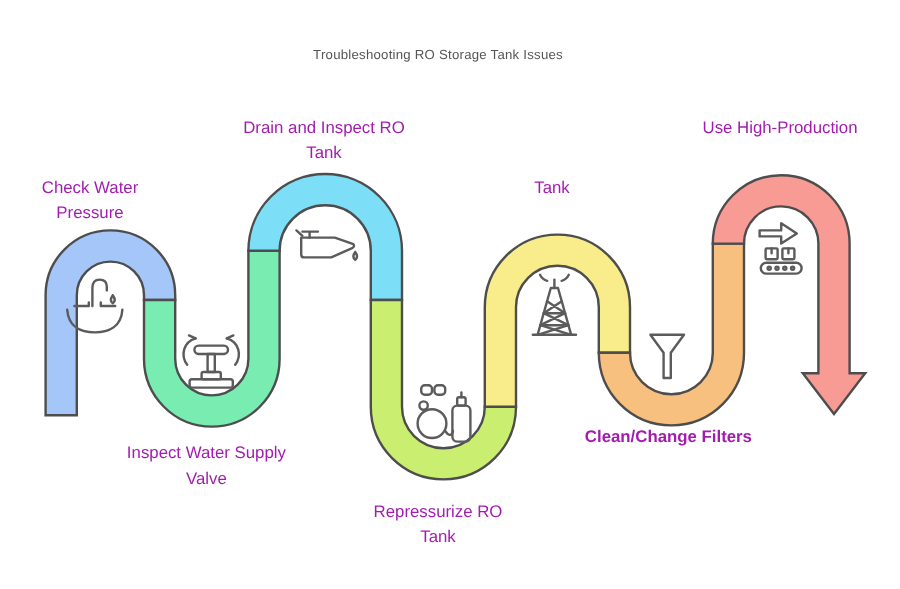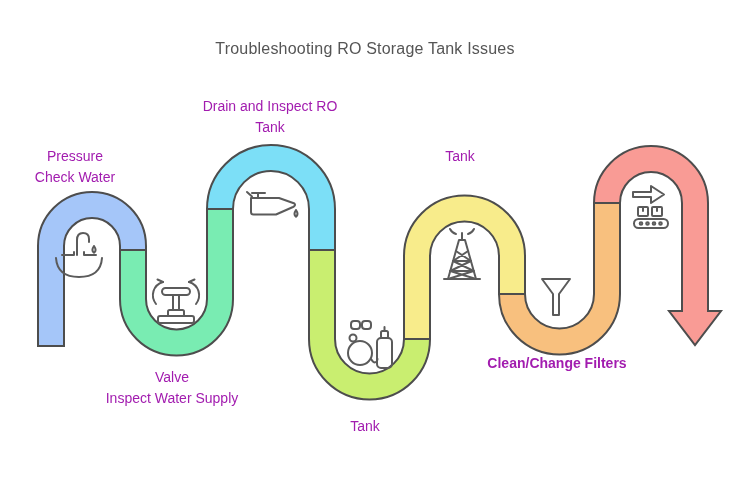--- a/index.html
+++ b/index.html
@@ -3,21 +3,21 @@
 <meta charset="utf-8">
 <style>
   html,body{margin:0;padding:0;background:#ffffff;}
   .canvas{
     position:relative;width:750px;height:491px;background:#ffffff;
     font-family:"Liberation Sans",sans-serif;overflow:hidden;
   }
   .snake-svg{position:absolute;left:0;top:0;}
   .diagram-title{
     position:absolute;transform:translateX(-50%);
-    font-size:16px;color:#555555;white-space:nowrap;letter-spacing:0.2px;
+    font-size:11px;color:#555555;white-space:nowrap;letter-spacing:0.2px;
   }
   .step-label{
     position:absolute;transform:translateX(-50%);
     font-size:14px;line-height:21px;color:#a21caf;text-align:center;
   }
   .step-label div{white-space:nowrap;}
   .pipes path{stroke-width:2;}
   .icons{stroke-width:2;fill:none;stroke-linecap:round;stroke-linejoin:round;}
 </style>
 </head>
@@ -100,43 +100,45 @@
         <rect x="3" y="37" width="34" height="9" rx="4.5"></rect>
         <circle cx="10" cy="41.5" r="1.3"></circle>
         <circle cx="16.5" cy="41.5" r="1.3"></circle>
         <circle cx="23" cy="41.5" r="1.3"></circle>
         <circle cx="29.5" cy="41.5" r="1.3"></circle>
       </g>
     </g>
   </svg>
 
   <div class="step-label" style="left:75px;top:146px;">
+    <div>Check Water</div>
     <div>Pressure</div>
-    <div>Check Water</div>
   </div>
 
   <div class="step-label" style="left:172px;top:367px;">
+    <div>Inspect Water Supply</div>
     <div>Valve</div>
-    <div>Inspect Water Supply</div>
   </div>
 
   <div class="step-label" style="left:270px;top:96px;">
     <div>Drain and Inspect RO</div>
     <div>Tank</div>
   </div>
 
   <div class="step-label" style="left:365px;top:416px;">
+    <div>Repressurize RO</div>
     <div>Tank</div>
   </div>
 
   <div class="step-label" style="left:460px;top:146px;">
     <div>Tank</div>
   </div>
 
   <div class="step-label" style="left:557px;top:353px;font-weight:bold;">
     <div>Clean/Change Filters</div>
     <div></div>
   </div>
 
   <div class="step-label" style="left:650px;top:96px;">
+    <div>Use High-Production</div>
   </div>
 
 </div>
 
 </body></html>

